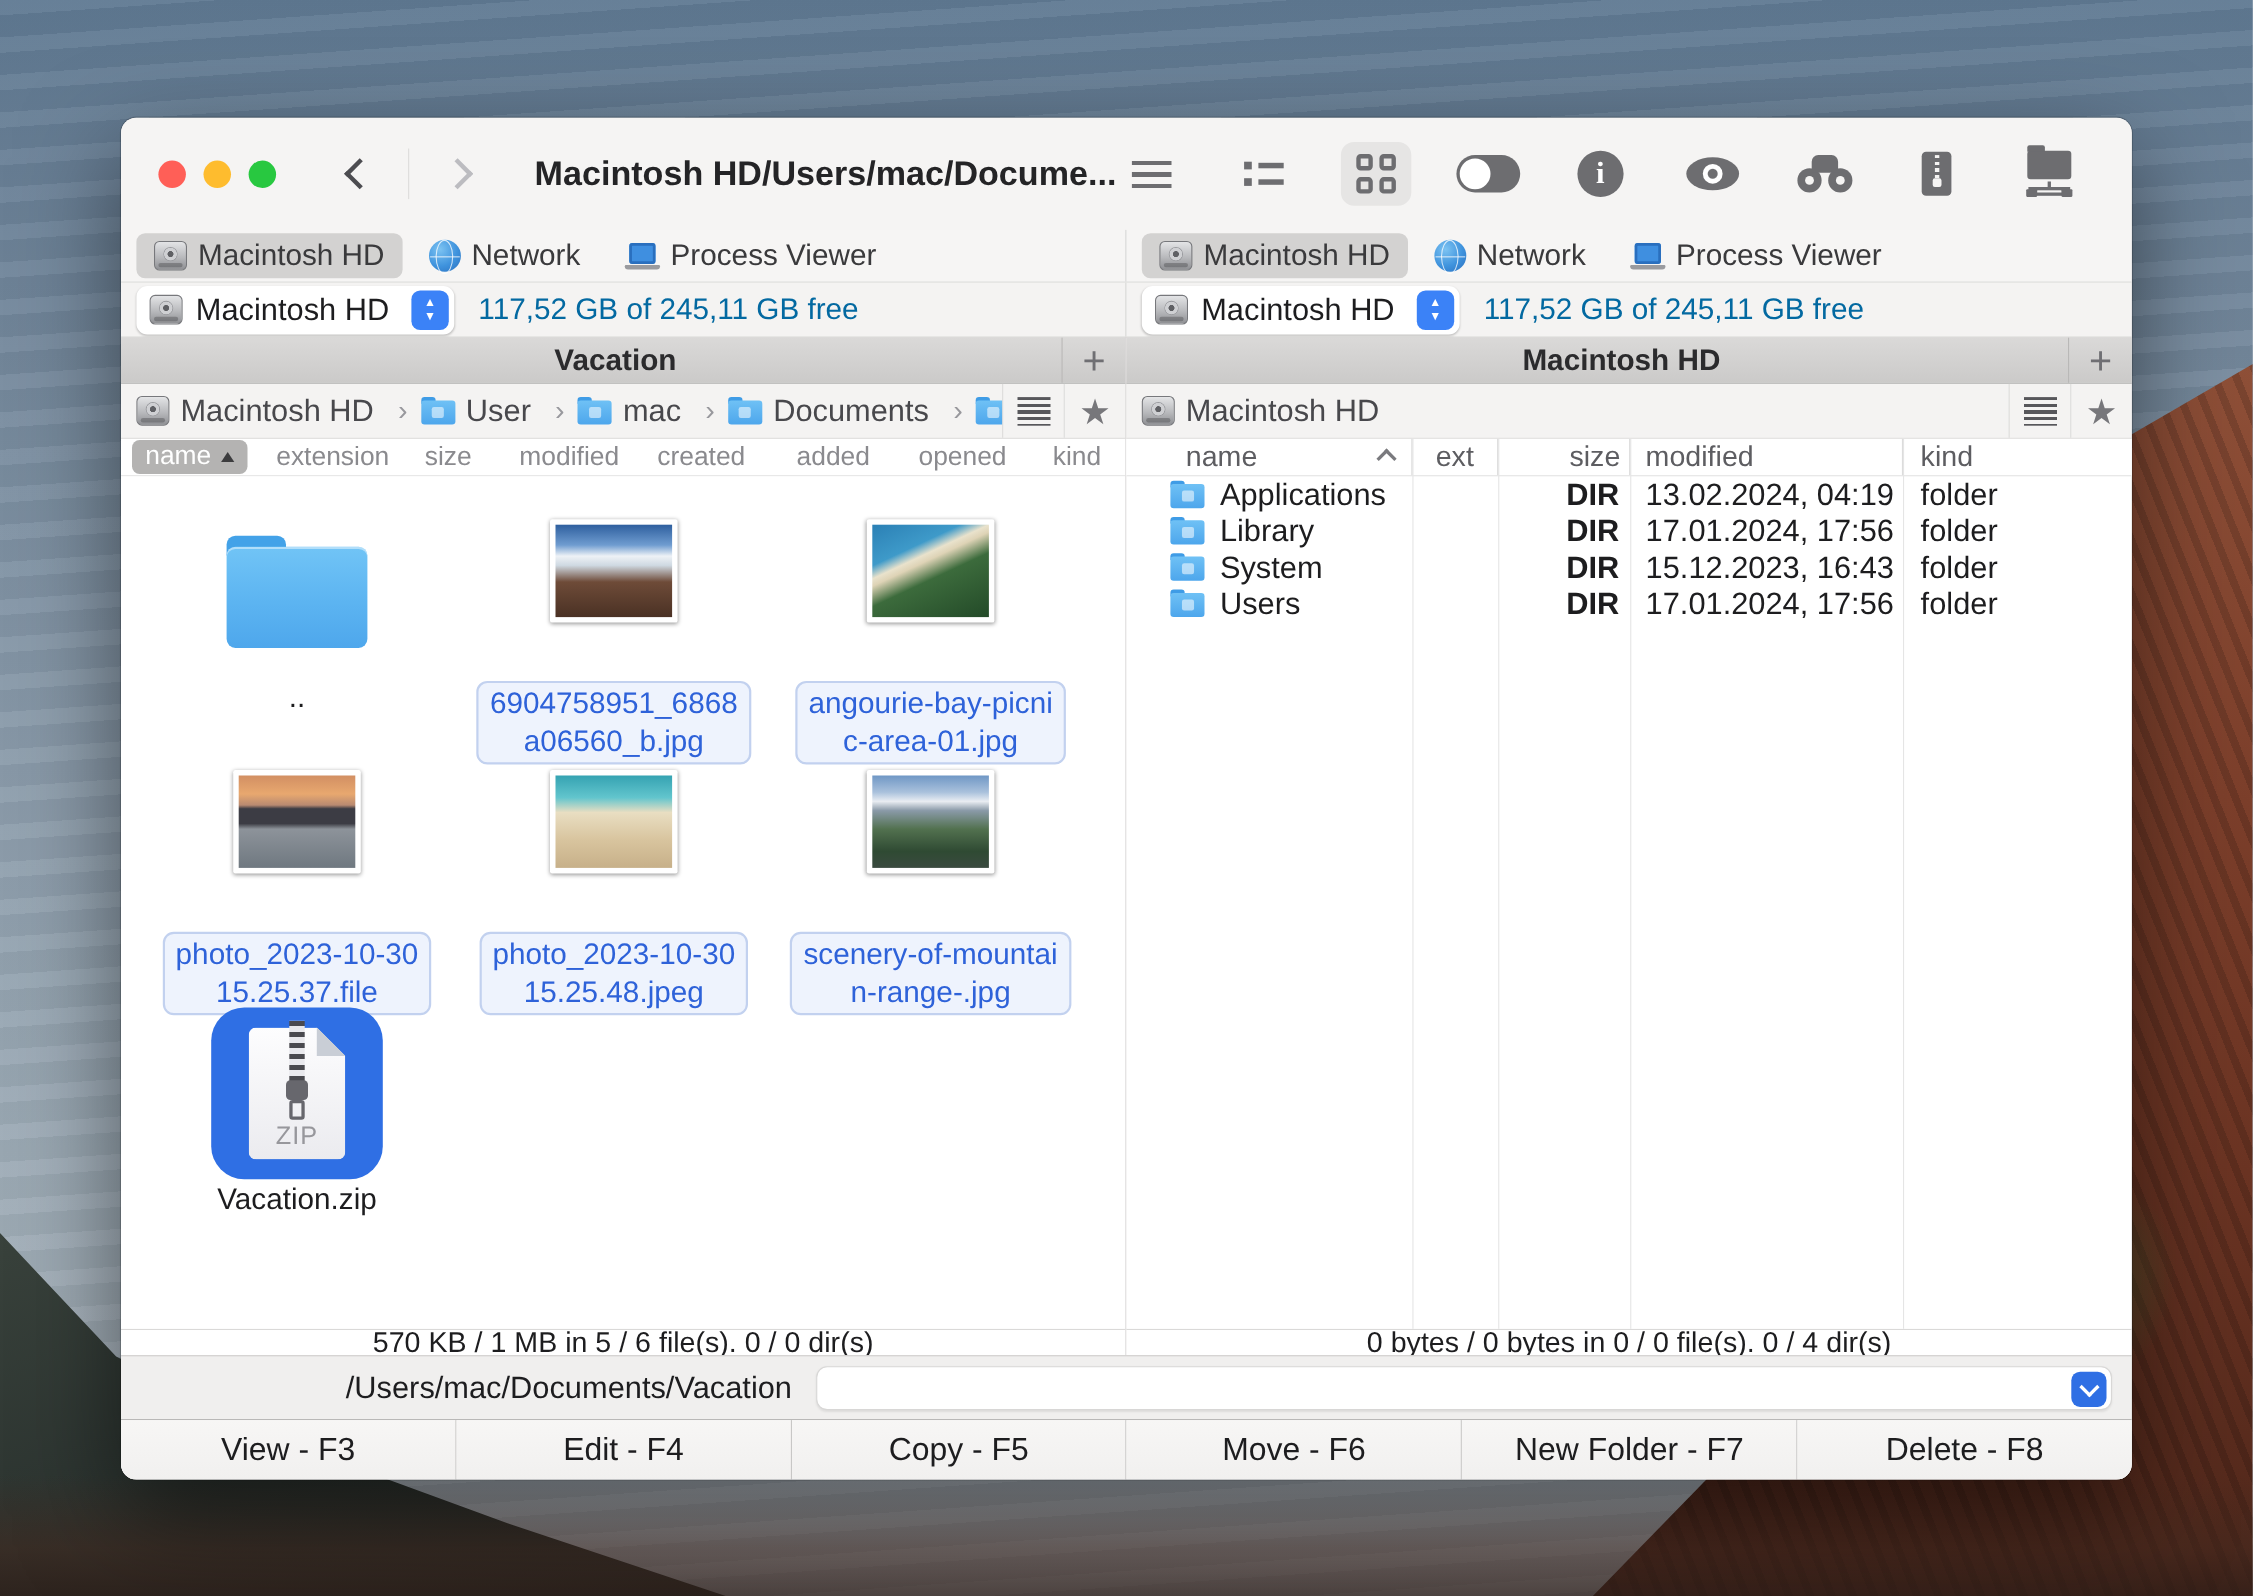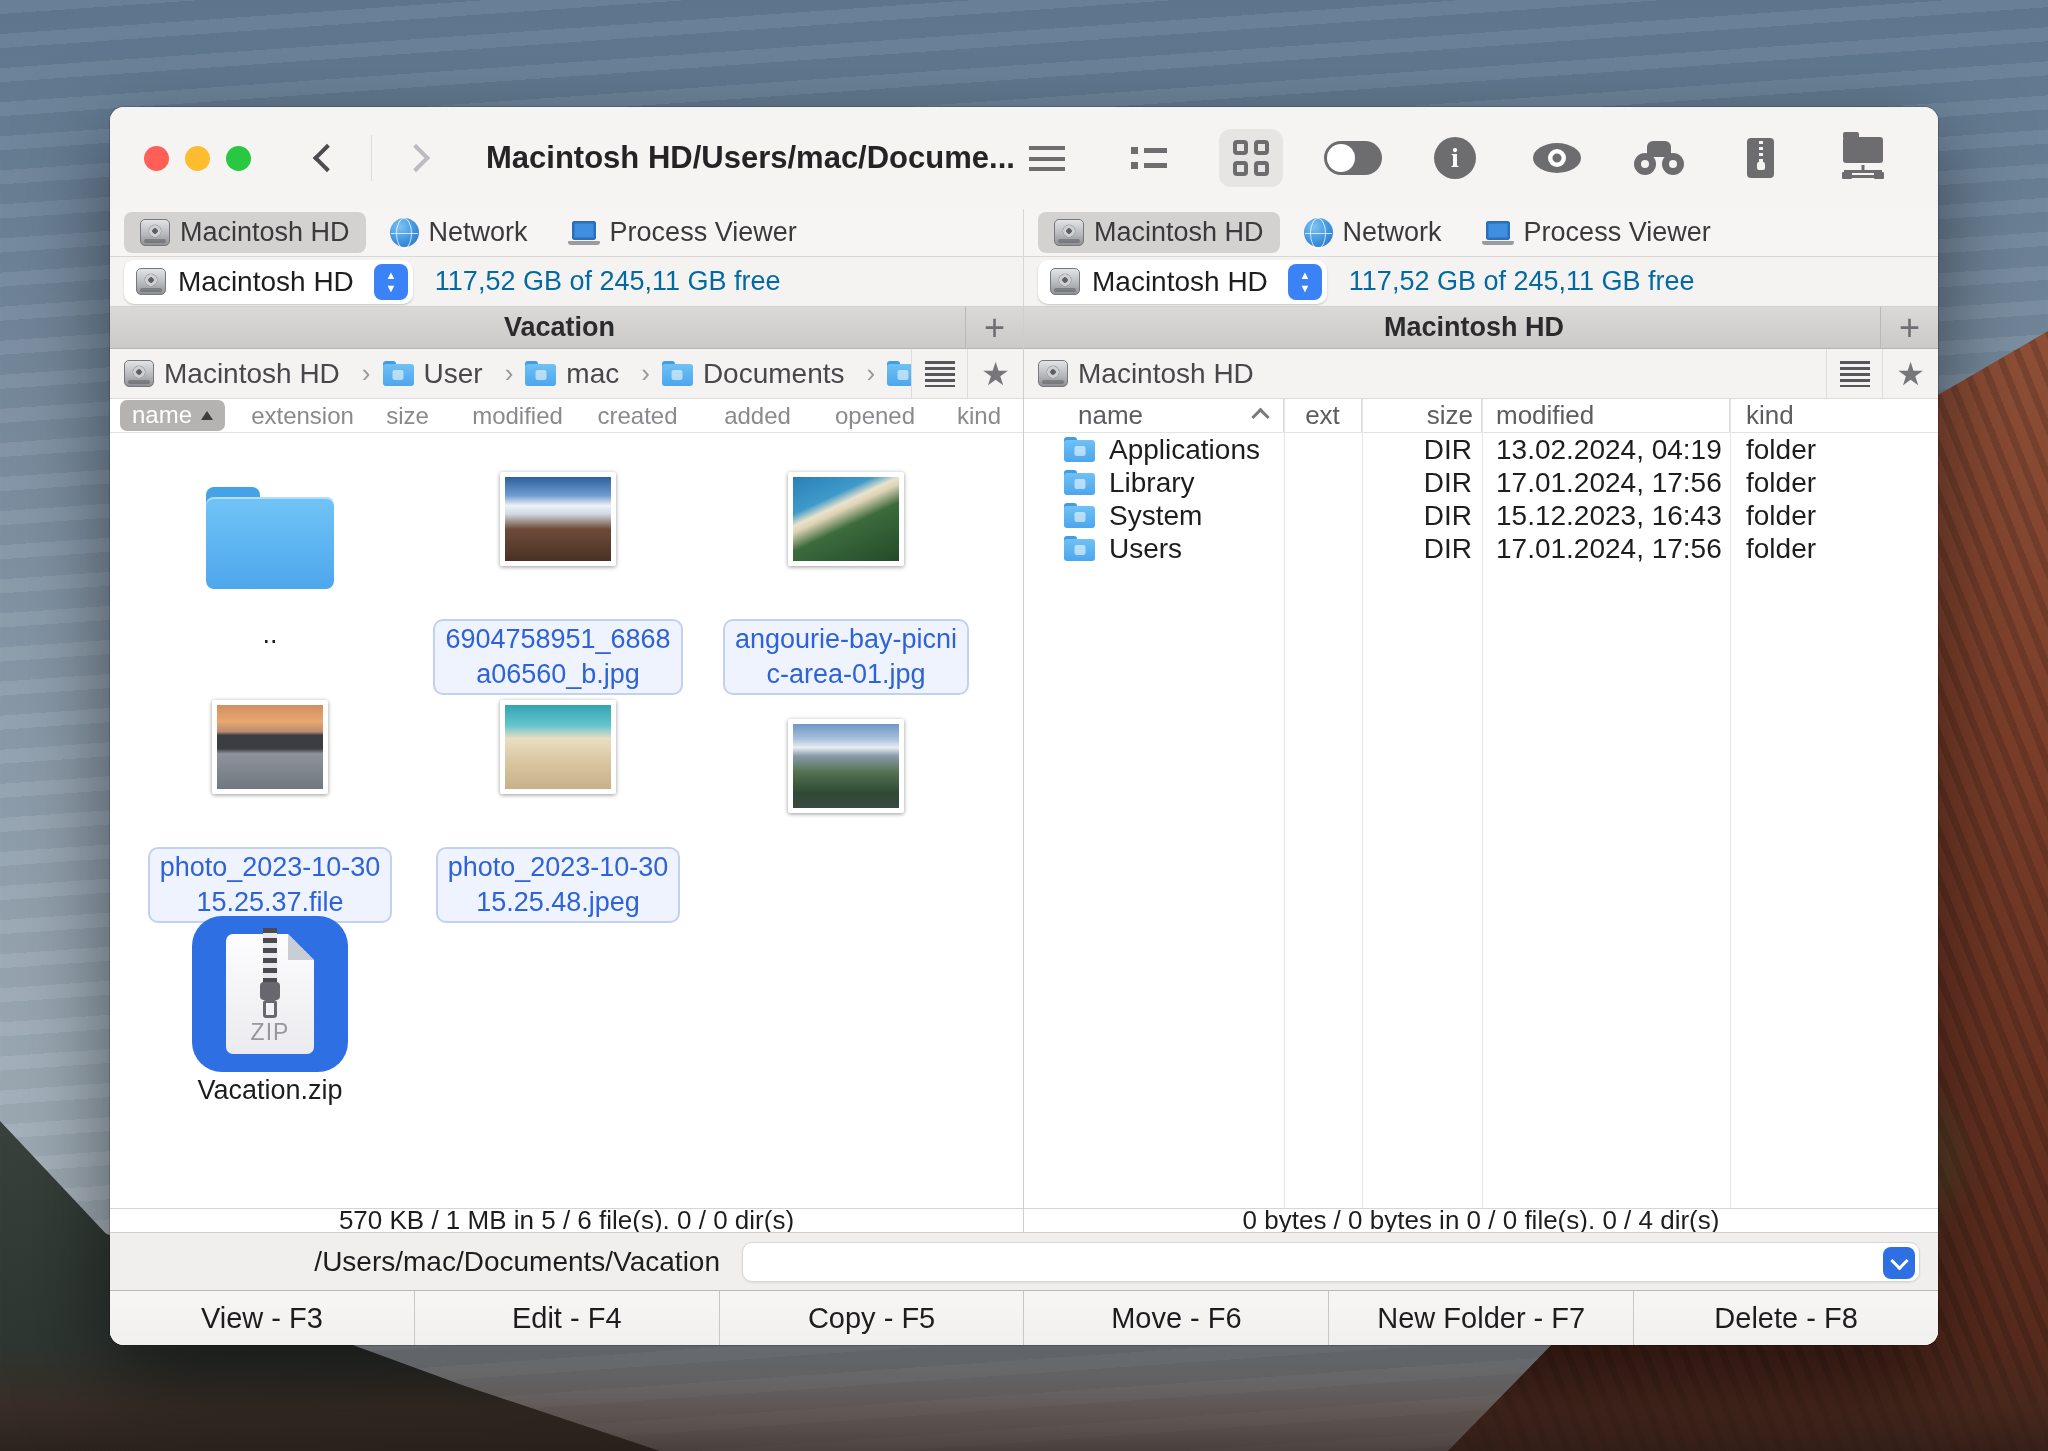--- a/index.html
+++ b/index.html
@@ -178,21 +178,21 @@
 
   
   .rp-table { flex:1; display:flex; flex-direction:column; min-height:0; background:#fff; position:relative; }
   .col-line { position:absolute; top:0; bottom:0; width:1px; background:#e5e5e5; }
   .col-line.c1 { left:260px; } .col-line.c2 { left:338px; } .col-line.c3 { left:458px; } .col-line.c4 { left:706px; }
   .t-rows { flex:1; overflow:hidden; }
   .t-row { display:flex; align-items:center; height:33px; font-size:28px; color:#1d1d1f; }
   .t-row .c { display:flex; align-items:center; height:100%; }
   .t-row .c.name { width:260px; padding-left:40px; gap:14px; }
   .t-row .c.ext { width:78px; }
-  .t-row .c.size { width:120px; justify-content:flex-end; padding-right:10px; }
+  .t-row .c.size { width:120px; justify-content:flex-end; padding-right:10px;font-weight:bold; }
   .t-row .c.mod { width:248px; padding-left:14px; }
   .t-row .c.kind { flex:1; padding-left:16px; }
 
   
   .mini-disk { position:relative; width:30px; height:27px; border-radius:5px;
     background:linear-gradient(180deg,#e3e4e6 0%,#b9babd 55%,#8f9094 100%); border:1.5px solid #77787c; }
   .mini-disk::before { content:""; position:absolute; left:50%; top:42%; transform:translate(-50%,-50%); width:13px; height:13px;
     border-radius:50%; background:radial-gradient(circle,#5f6064 0 2.5px,#cfd0d3 3px 5.5px,#9b9ca0 6px); }
   .mini-disk::after { content:""; position:absolute; left:3px; right:3px; bottom:2px; height:4px; border-radius:2px; background:rgba(60,60,64,.35); }
   .mini-globe { position:relative; width:29px; height:29px; border-radius:50%;
@@ -488,20 +488,24 @@
               </div>
             </div>
             <div class="grid-item image">
               <div class="icon-wrap">
 
                 <div class="photo-frame">
                   <div class="photo valley"></div>
                 </div>
 
               </div>
+              <div class="file-label name-box">
+                <div>scenery-of-mountai</div>
+                <div>n-range-.jpg</div>
+              </div>
             </div>
             <div class="grid-item zip">
               <div class="icon-wrap">
 
                 <div class="zip-icon">
                   <div class="zip-doc"></div>
                   <div class="zip-fold"></div>
                   <div class="zip-teeth"></div>
                   <div class="zip-slider"></div>
                   <div class="zip-text">ZIP</div>

